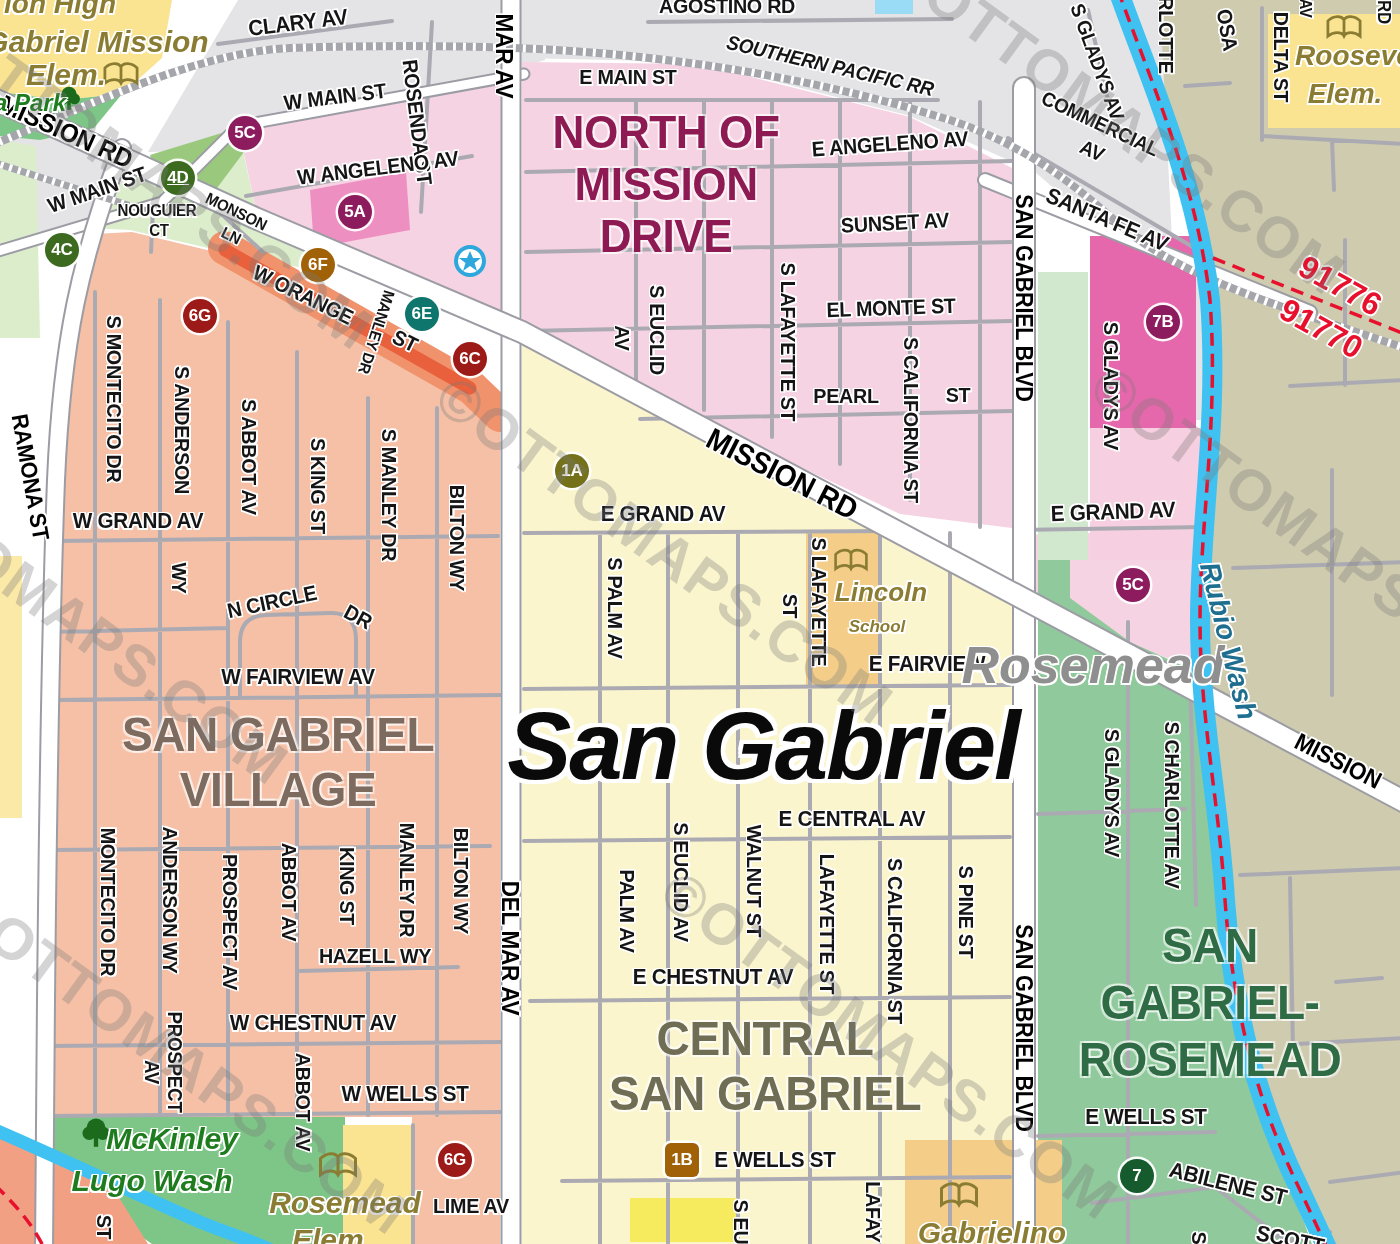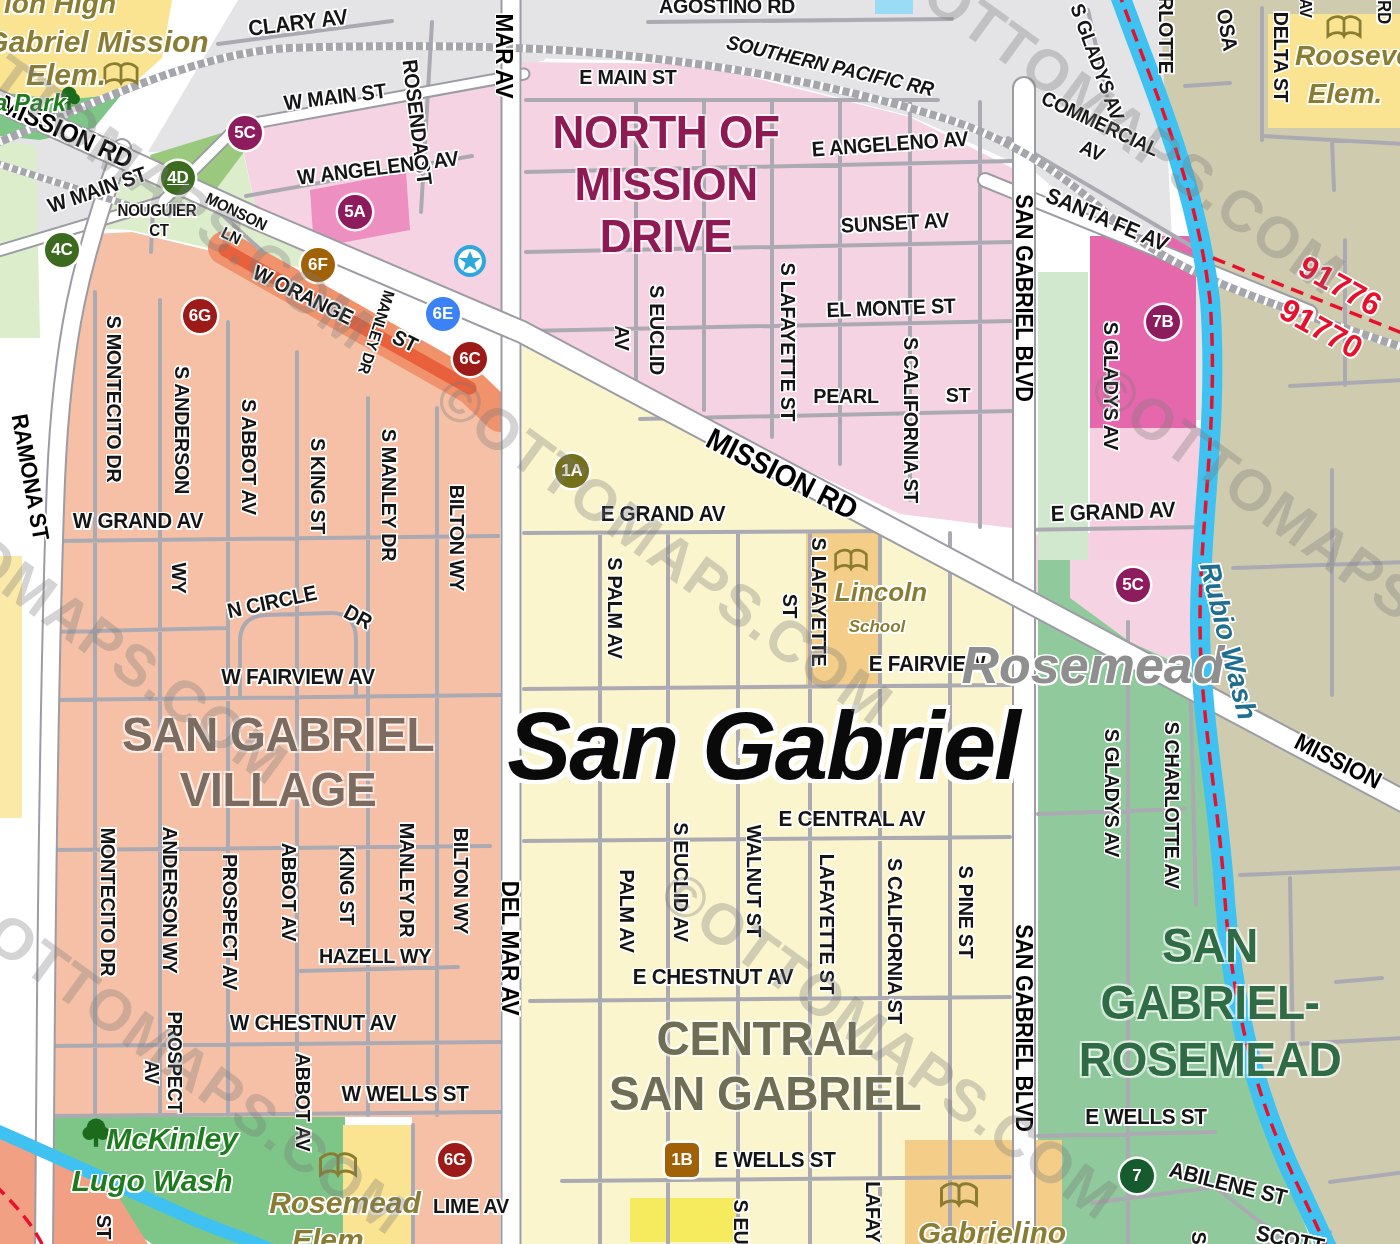--- a/index.html
+++ b/index.html
@@ -278,21 +278,21 @@
       <div class="lbl water" style="color: rgb(29, 110, 143); font-size: 28px; left: 1228px; top: 641px; transform: translate(-50%, -50%) rotate(76deg);">Rubio Wash</div>
       <div class="lbl zip" style="color: rgb(232, 17, 45); font-size: 32px; left: 1340px; top: 286px; transform: translate(-50%, -50%) rotate(29deg);">91776</div>
       <div class="lbl zip" style="color: rgb(232, 17, 45); font-size: 32px; left: 1321px; top: 329px; transform: translate(-50%, -50%) rotate(29deg);">91770</div>
       <div class="badge" style="background: rgb(140, 28, 94); left: 245px; top: 133px;">5C</div>
       <div class="badge" style="background: rgb(140, 28, 94); left: 355px; top: 212px;">5A</div>
       <div class="badge" style="background: rgb(140, 28, 94); left: 1163px; top: 322px;">7B</div>
       <div class="badge" style="background: rgb(140, 28, 94); left: 1133px; top: 585px;">5C</div>
       <div class="badge" style="background: rgb(60, 107, 31); left: 178px; top: 178px; text-decoration: underline;">4D</div>
       <div class="badge" style="background: rgb(60, 107, 31); left: 62px; top: 250px;">4C</div>
       <div class="badge" style="background: #a16207; left: 318px; top: 265px;">6F</div>
-      <div class="badge" style="background: #3b82f6; left: 443px; top: 314px;">6E</div>
+      <div class="badge" style="background: #0f766e; left: 422px; top: 314px;">6E</div>
       <div class="badge" style="background: rgb(156, 26, 23); left: 470px; top: 359px;">6C</div>
       <div class="badge" style="background: rgb(156, 26, 23); left: 200px; top: 316px;">6G</div>
       <div class="badge" style="background: rgb(156, 26, 23); left: 455px; top: 1160px;">6G</div>
       <div class="badge" style="background: rgb(117, 112, 26); left: 572px; top: 471px;">1A</div>
       <div class="badge" style="background: #a16207; left: 682px; top: 1160px; border-radius: 6px;">1B</div>
       <div class="badge" style="background: rgb(22, 91, 46); left: 1137px; top: 1176px;">7</div>
     </div>
   <div id="wm-layer">
       <div class="wm" style="left: 145px; top: 175px; transform: translate(-50%, -50%) rotate(36deg);">©OTTOMAPS.COM</div>
       <div class="wm" style="left: 665px; top: 550px; transform: translate(-50%, -50%) rotate(36deg);">©OTTOMAPS.COM</div>

